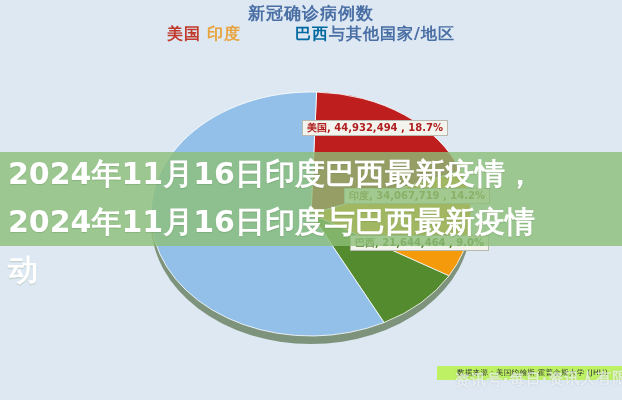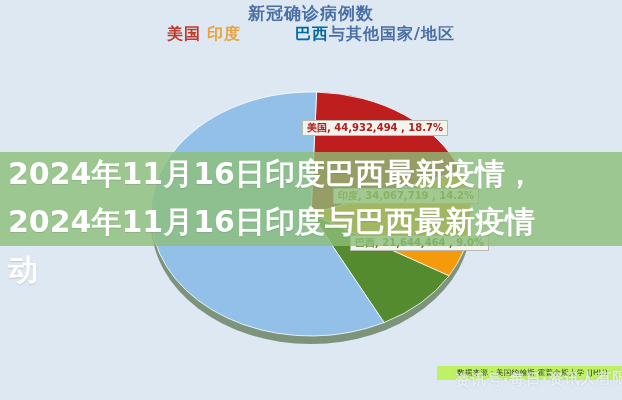--- a/index.html
+++ b/index.html
@@ -67,21 +67,21 @@
     background: #f4f4ee;
     border: 1px solid #b9b9b0;
     font-size: 10px;
     font-weight: 700;
     padding: 1px 4px 2px 4px;
     white-space: nowrap;
     line-height: 11px;
     font-family: "DejaVu Sans", "Liberation Sans", sans-serif;
   }
   .lbl-us    { left: 302px; top: 120px; color: #b02020; }
-  .lbl-in    { left: 333px; top: 188px; color: #8a7320; }
+  .lbl-in    { left: 344px; top: 188px; color: #8a7320; }
   .lbl-br    { left: 321px; top: 235px; color: #4e7a2a; margin-left: 29px; }
   .lbl-other { left: 146px; top: 197px; color: #3d6ea8; }
 
   
   .source-line {
     position: absolute;
     left: 437px;
     top: 366px;
     font-size: 7.5px;
     color: #333;

